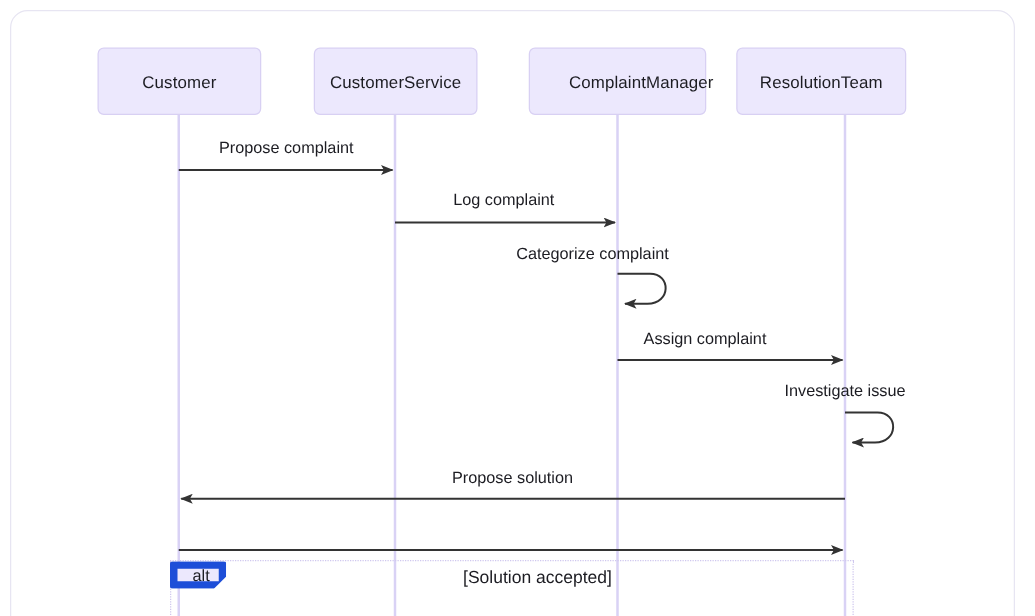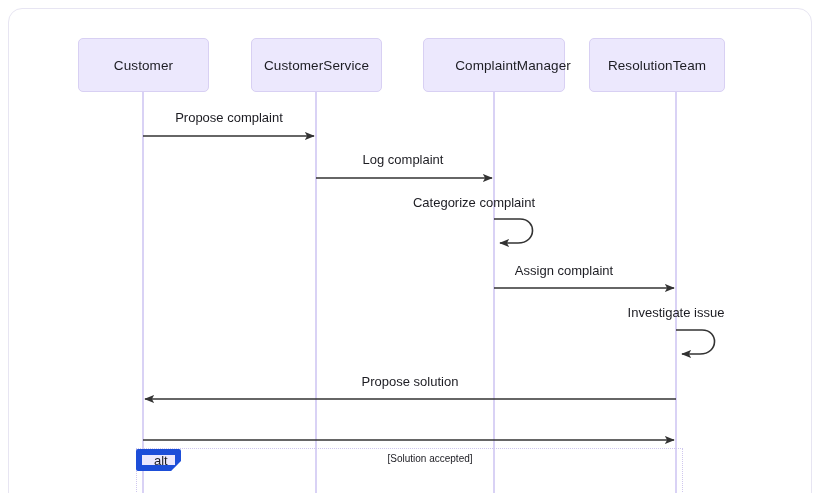--- a/index.html
+++ b/index.html
@@ -87,21 +87,21 @@
     display: flex;
     align-items: center;
     padding-left: 12px;
     font-size: 13px;
     color: #1c1c22;
     clip-path: polygon(0 0, 100% 0, 100% 55%, 78% 100%, 0 100%);
     border-radius: 2px;
   }
   .frag-cond {
     position: absolute;
-    font-size: 10px;
+    font-size: 14px;
     color: #1c1c22;
     white-space: nowrap;
     transform: translateX(-50%);
     font-weight: 400;
   }
   svg.arrows {
     position: absolute;
     left: 0;
     top: 0;
     width: 828px;

